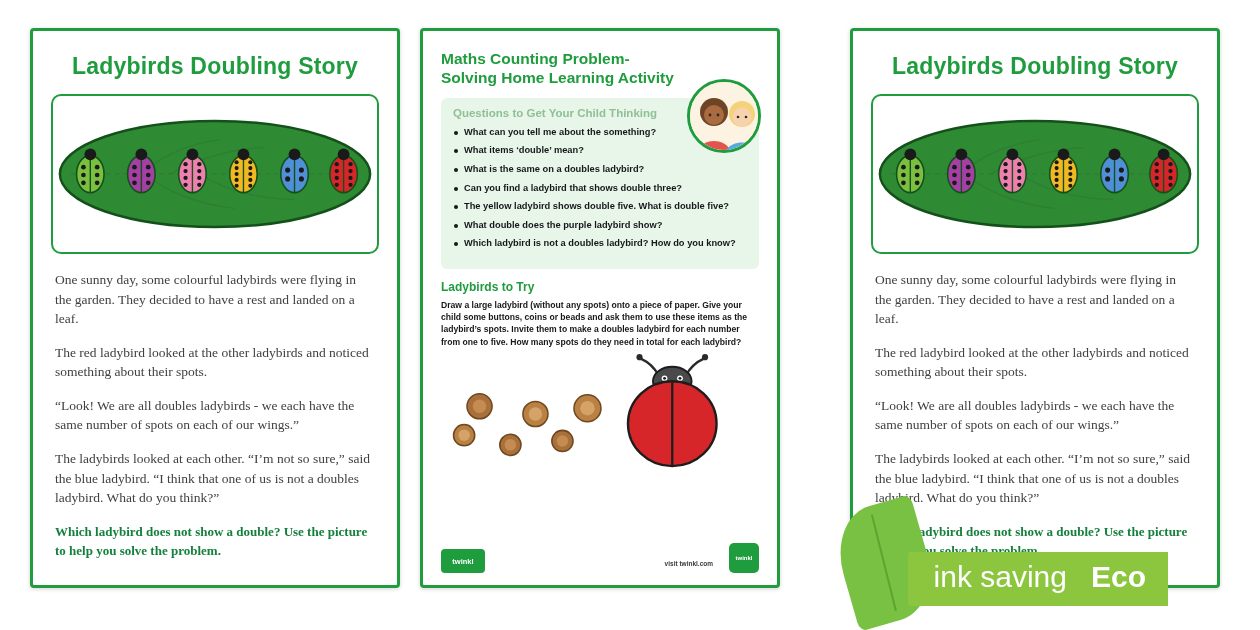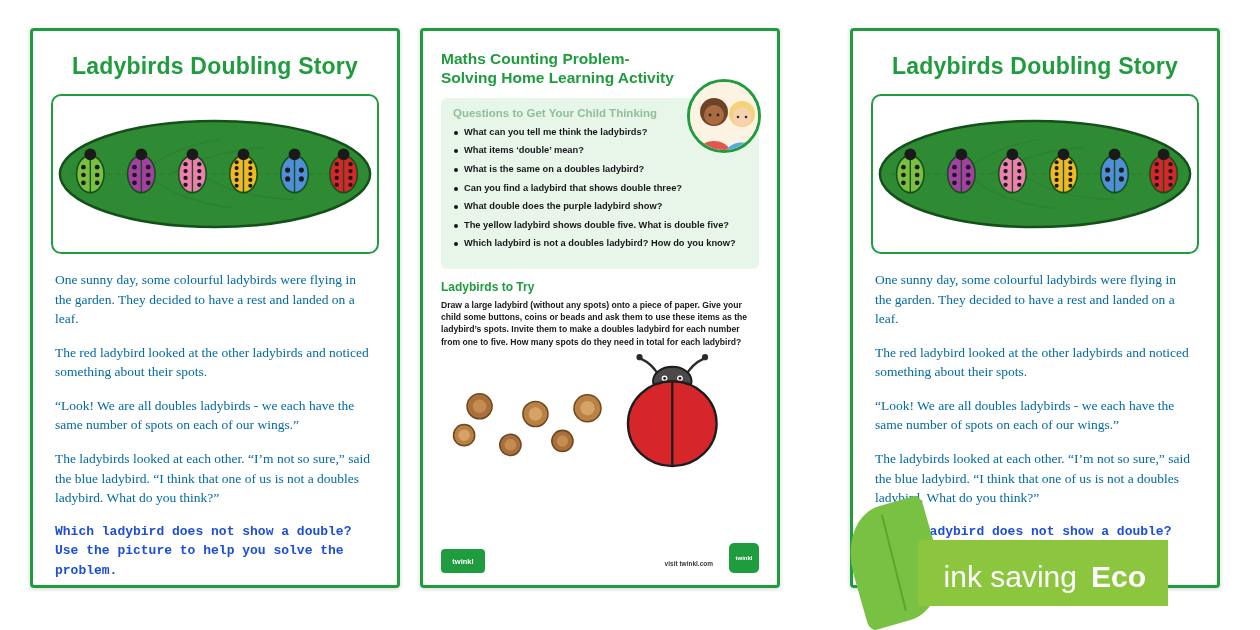--- a/index.html
+++ b/index.html
@@ -49,27 +49,27 @@
     height: 160px;
     position: relative;
     margin-bottom: 16px;
     background: #ffffff;
   }
   .story-text { padding: 0 4px; }
   .story-text p {
     margin: 0 0 14px 0;
     font-size: 13.5px;
     line-height: 1.45;
-    color: #0369a1;
+    color: #404040;
     font-family: "Liberation Serif", serif;
   }
   .story-text p.highlight {
-    color: #1d4ed8;
-    font-weight: bold;
-    font-family: Liberation Mono, monospace;
+    color: #15803d;
+    font-weight: bold;
+    font-family: Liberation Serif, serif;
     font-size: 13px;
     line-height: 1.5;
   }
 
   
   .act-title {
     color: #1f9c3d;
     font-weight: bold;
     font-size: 15.5px;
     line-height: 1.25;
@@ -182,22 +182,22 @@
     left: 48%; top: 8%;
     width: 2px; height: 84%;
     background: #5ea42f;
     transform: rotate(2deg);
   }
   .eco-pill {
     position: relative;
     background: #8cc63f;
     color: #ffffff;
     font-size: 30px;
-    padding: 20px 22px 12px 26px;
-    display: flex; align-items: baseline; gap: 14px;
+    padding: 8px 22px 12px 26px;
+    display: flex; align-items: baseline; gap: 24px;
     border-radius: 3px 0 0 3px;
   }
   .eco-pill .t1 { font-weight: normal; }
   .eco-pill .t2 { font-weight: bold; }
 
   .vein { stroke: #2f7f33; fill: none; }
 </style>
 </head>
 <body>
 
@@ -337,26 +337,26 @@
           <circle cx="20" cy="33" r="1.4" fill="#2a2a2a"></circle>
           <circle cx="28" cy="33" r="1.4" fill="#2a2a2a"></circle>
           <circle cx="48" cy="35" r="1.3" fill="#2a2a2a"></circle>
           <circle cx="56" cy="35" r="1.3" fill="#2a2a2a"></circle>
         </svg>
       </div>
 
       <div class="q-panel">
         <h3>Questions to Get Your Child Thinking</h3>
         <ul>
-          <li>What can you tell me think the ladybirds?</li>
+          <li>What can you tell me about the something?</li>
           <li>What items ‘double’ mean?</li>
           <li>What is the same on a doubles ladybird?</li>
           <li>Can you find a ladybird that shows double three?</li>
+          <li>The yellow ladybird shows double five. What is double five?</li>
           <li>What double does the purple ladybird show?</li>
-          <li>The yellow ladybird shows double five. What is double five?</li>
           <li>Which ladybird is not a doubles ladybird? How do you know?</li>
         </ul>
       </div>
 
       <div class="sub-title">Ladybirds to Try</div>
       <p class="act-body">Draw a large ladybird (without any spots) onto a piece of paper. Give your child some buttons, coins or beads and ask them to use these items as the ladybird’s spots. Invite them to make a doubles ladybird for each number from one to five. How many spots do they need in total for each ladybird?</p>
 
       <div class="bug-art">
         <svg viewBox="0 0 330 120" width="100%" height="100%">
 

